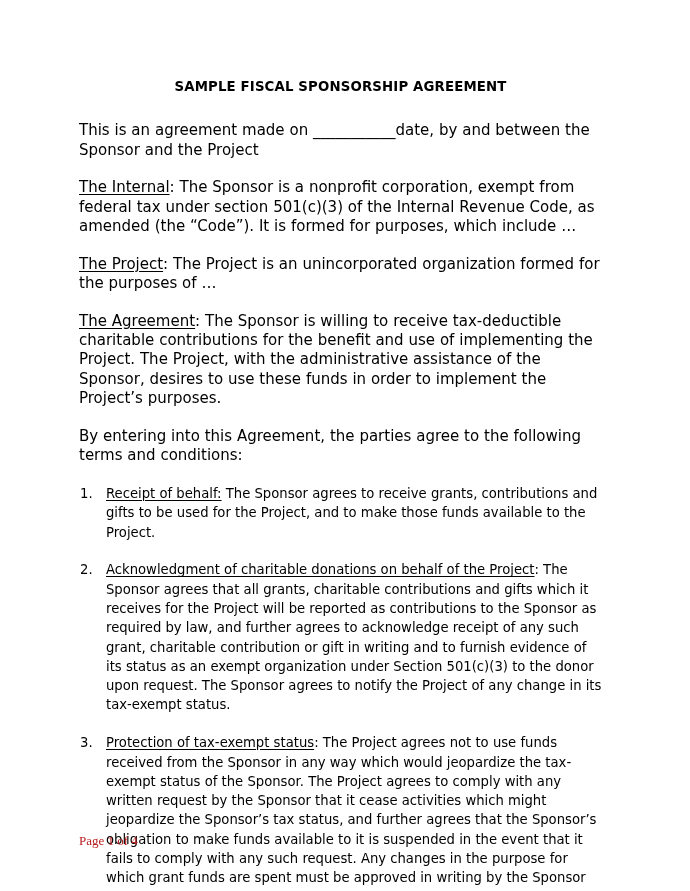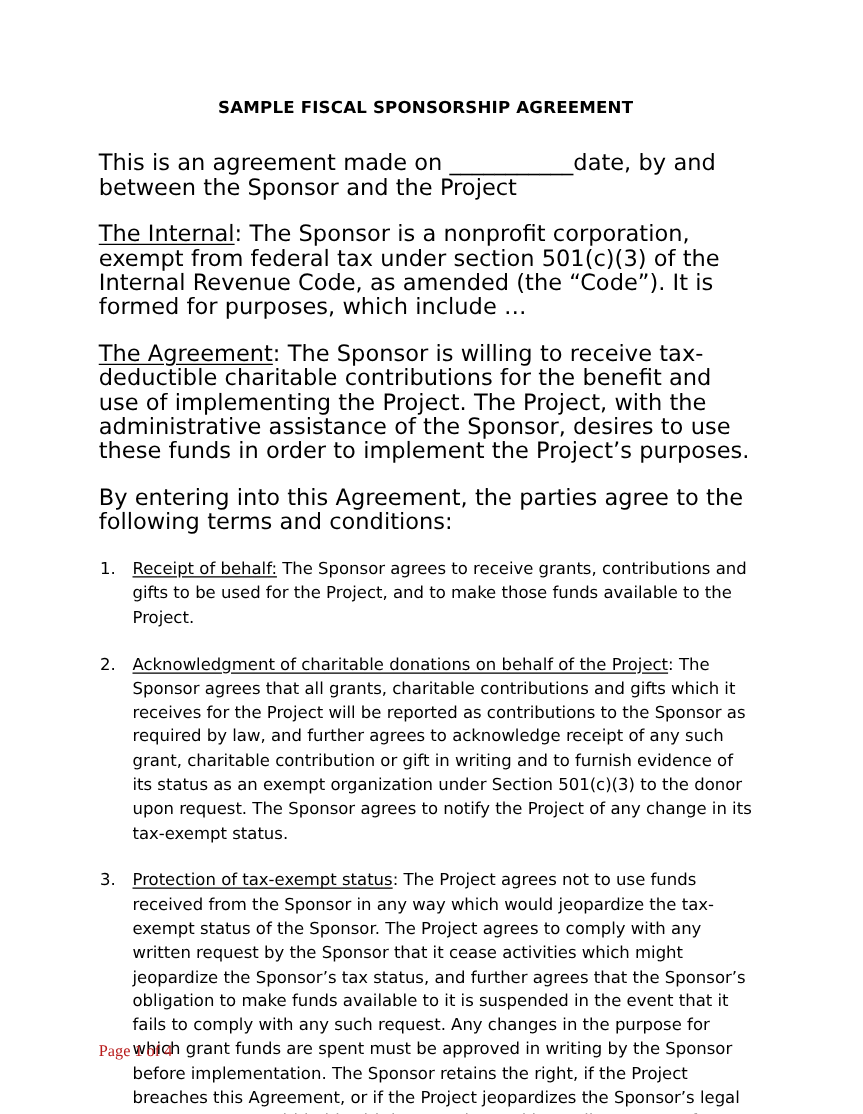--- a/index.html
+++ b/index.html
@@ -30,21 +30,21 @@
   }
   .doc-title {
     font-size: 13.3px;
     font-weight: bold;
     text-align: center;
     letter-spacing: 0.15px;
     margin: 0 0 26px 0;
     line-height: 1.3;
   }
   p.para {
-    font-size: 18px;
+    font-size: 15px;
     line-height: 19.3px;
     margin: 0 0 18.5px 0;
     text-align: left;
     word-spacing: 0.1px;
   }
   .u {
     text-decoration: underline;
     text-underline-offset: 1.5px;
   }
   ol.terms {
@@ -86,20 +86,21 @@
 
 <div class="page">
   <div class="content">
 
     <div class="doc-title">SAMPLE FISCAL SPONSORSHIP AGREEMENT</div>
 
     <p class="para"><span>This is an agreement made on ___________date, by and between the Sponsor and the Project</span></p>
 
     <p class="para"><span class="u">The Internal</span><span>: The Sponsor is a nonprofit corporation, exempt from federal tax under section 501(c)(3) of the Internal Revenue Code, as amended (the “Code”).  It is formed for purposes, which include …</span></p>
 
+    <p class="para"><span class="u">The Project</span><span>: The Project is an unincorporated organization formed for the purposes of …</span></p>
 
     <p class="para"><span class="u">The Agreement</span><span>: The Sponsor is willing to receive tax-deductible charitable contributions for the benefit and use of implementing the Project. The Project, with the administrative assistance of the Sponsor, desires to use these funds in order to implement the Project’s purposes.</span></p>
 
     <p class="para"><span>By entering into this Agreement, the parties agree to the following terms and conditions:</span></p>
 
     <ol class="terms">
       <li><span class="u">Receipt of behalf:</span><span> The Sponsor agrees to receive grants, contributions and gifts to be used for the Project, and to make those funds available to the Project.</span></li>
 
       <li><span class="u">Acknowledgment of charitable donations on behalf of the Project</span><span>: The Sponsor agrees that all grants, charitable contributions and gifts which it receives for the Project will be reported as contributions to the Sponsor as required by law, and further agrees to acknowledge receipt of any such grant, charitable contribution or gift in writing and to furnish evidence of its status as an exempt organization under Section 501(c)(3) to the donor upon request. The Sponsor agrees to notify the Project of any change in its tax-exempt status.</span></li>
 

